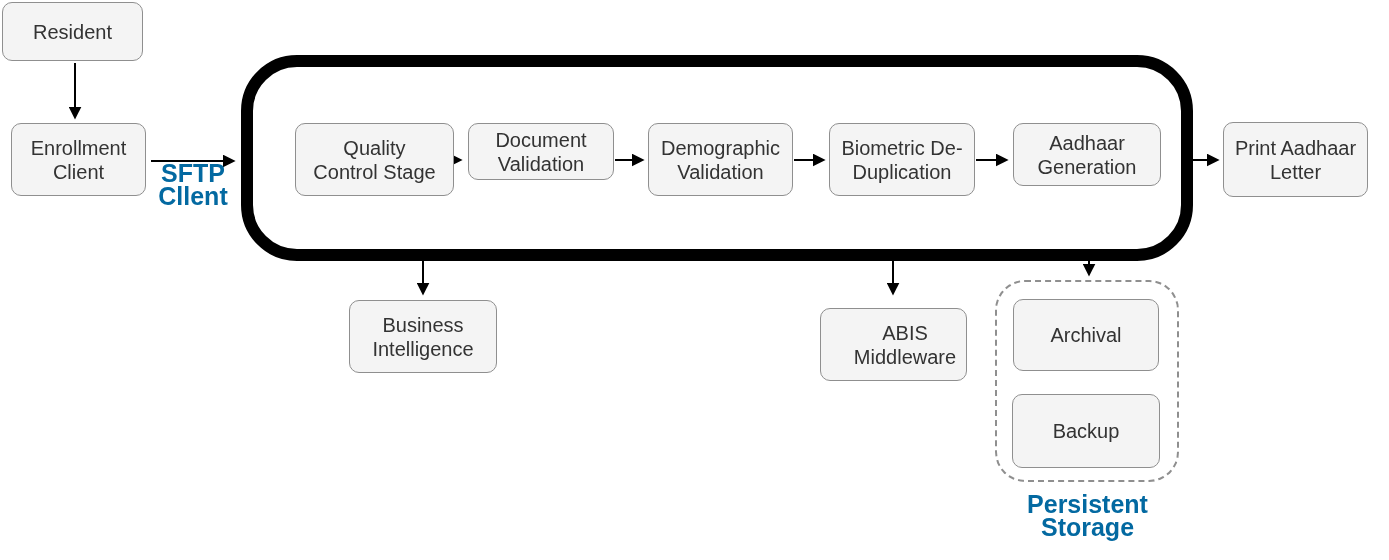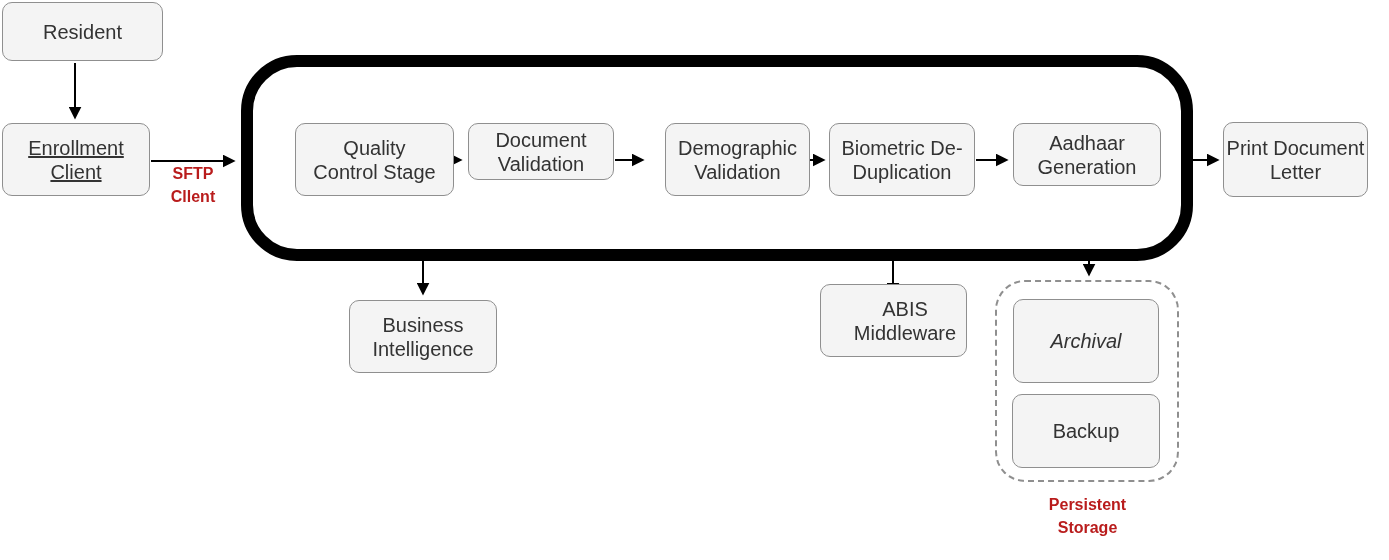--- a/index.html
+++ b/index.html
@@ -19,35 +19,35 @@
     position:absolute;box-sizing:border-box;
     left:241px;top:55px;width:952px;height:206px;
     border:12px solid #000000;border-radius:56px;background:transparent;
   }
   .storage-container{
     position:absolute;box-sizing:border-box;
     left:995px;top:280px;width:184px;height:202px;
     border:2px dashed #8f8f8f;border-radius:30px;background:transparent;
   }
   .edge-label{
-    position:absolute;font-weight:bold;color:#b91c1c;
-    font-size:16px;line-height:23px;text-align:center;white-space:pre-line;
+    position:absolute;font-weight:bold;color:#0369a1;
+    font-size:25px;line-height:23px;text-align:center;white-space:pre-line;
   }
   
-  .n-resident {left:2px;   top:2px;   width:161px;height:59px;}
-  .n-enroll   {left:2px;   top:123px; width:148px;height:73px;text-decoration:underline;}
+  .n-resident {left:2px;   top:2px;   width:141px;height:59px;}
+  .n-enroll   {left:11px;   top:123px; width:135px;height:73px;}
   .n-qcs      {left:295px; top:123px; width:159px;height:73px;}
   .n-docval   {left:468px; top:123px; width:146px;height:57px;}
-  .n-demoval  {left:648px; top:123px; width:145px;height:73px;margin-left:17px;}
+  .n-demoval  {left:648px; top:123px; width:145px;height:73px;}
   .n-biodedup {left:829px; top:123px; width:146px;height:73px;}
   .n-aadhaar  {left:1013px;top:123px; width:148px;height:63px;}
   .n-print    {left:1223px;top:122px; width:145px;height:75px;}
   .n-bi       {left:349px; top:300px; width:148px;height:73px;}
-  .n-abis     {left:820px; top:284px; width:147px;height:73px;padding-left:23px;}
-  .n-archival {left:1013px;top:299px; width:146px;height:84px;font-style:italic;}
+  .n-abis     {left:820px; top:308px; width:147px;height:73px;padding-left:23px;}
+  .n-archival {left:1013px;top:299px; width:146px;height:72px;}
   .n-backup   {left:1012px;top:394px; width:148px;height:74px;align-items:center;}
   .lbl-sftp   {left:150px; top:162px; width:86px;}
   .lbl-ps     {left:1010px;top:493px; width:155px;}
 </style>
 </head>
 <body>
 
 <div class="canvas">
 
   <svg class="arrow-layer" viewBox="0 0 1389 560" xmlns="http://www.w3.org/2000/svg">
@@ -92,21 +92,21 @@
   </div>
   <div class="node n-biodedup">
     <span>Biometric De-
 Duplication</span>
   </div>
   <div class="node n-aadhaar">
     <span>Aadhaar
 Generation</span>
   </div>
   <div class="node n-print">
-    <span>Print Document
+    <span>Print Aadhaar
 Letter</span>
   </div>
   <div class="node n-bi">
     <span>Business
 Intelligence</span>
   </div>
   <div class="node n-abis">
     <span>ABIS
 Middleware</span>
   </div>

